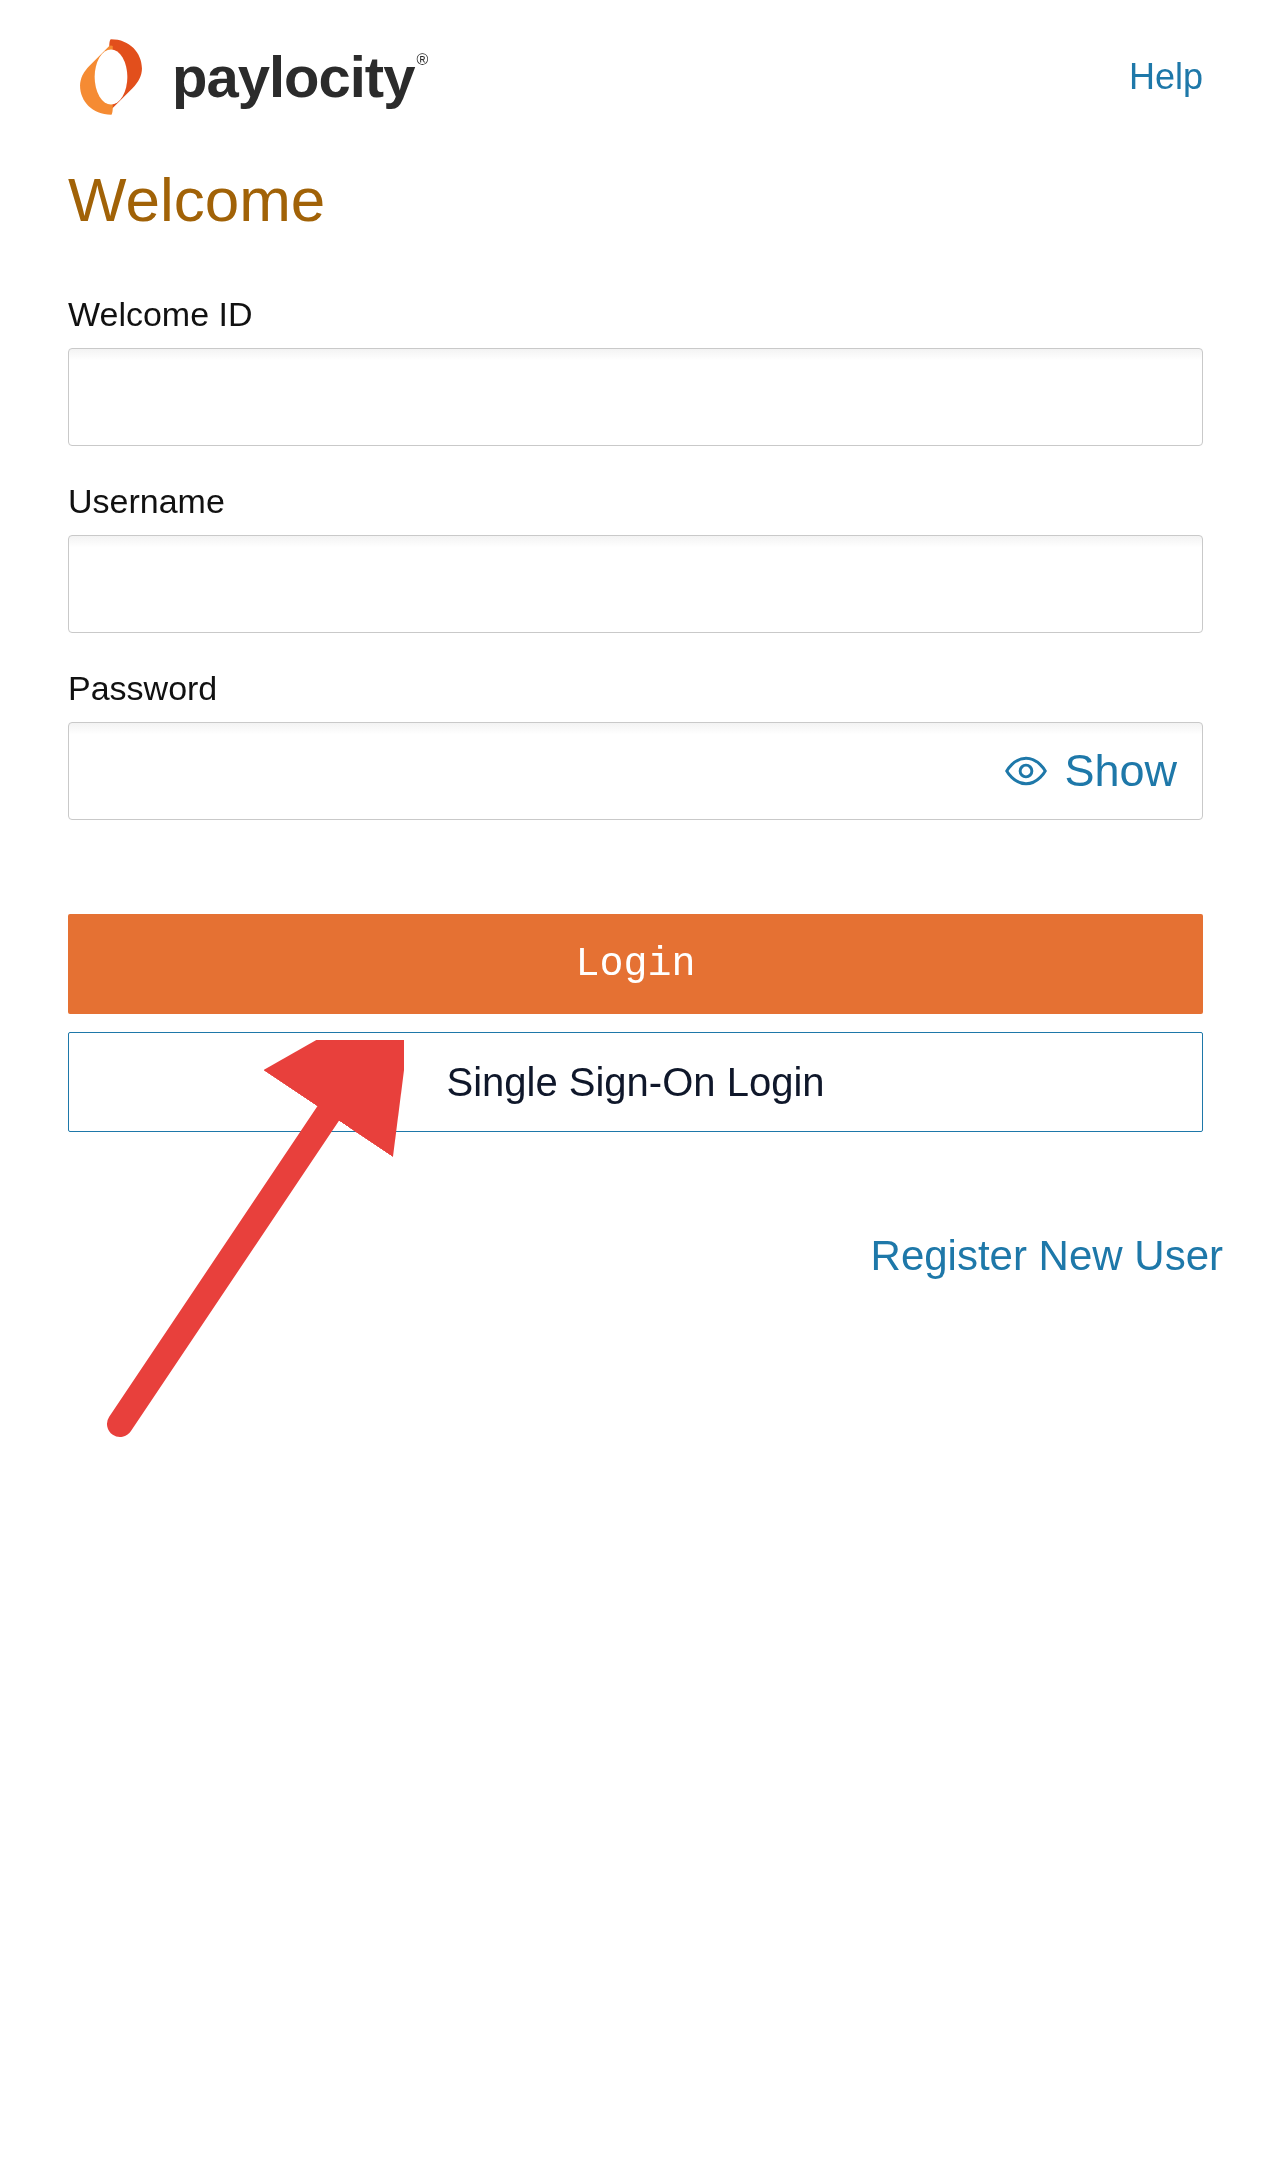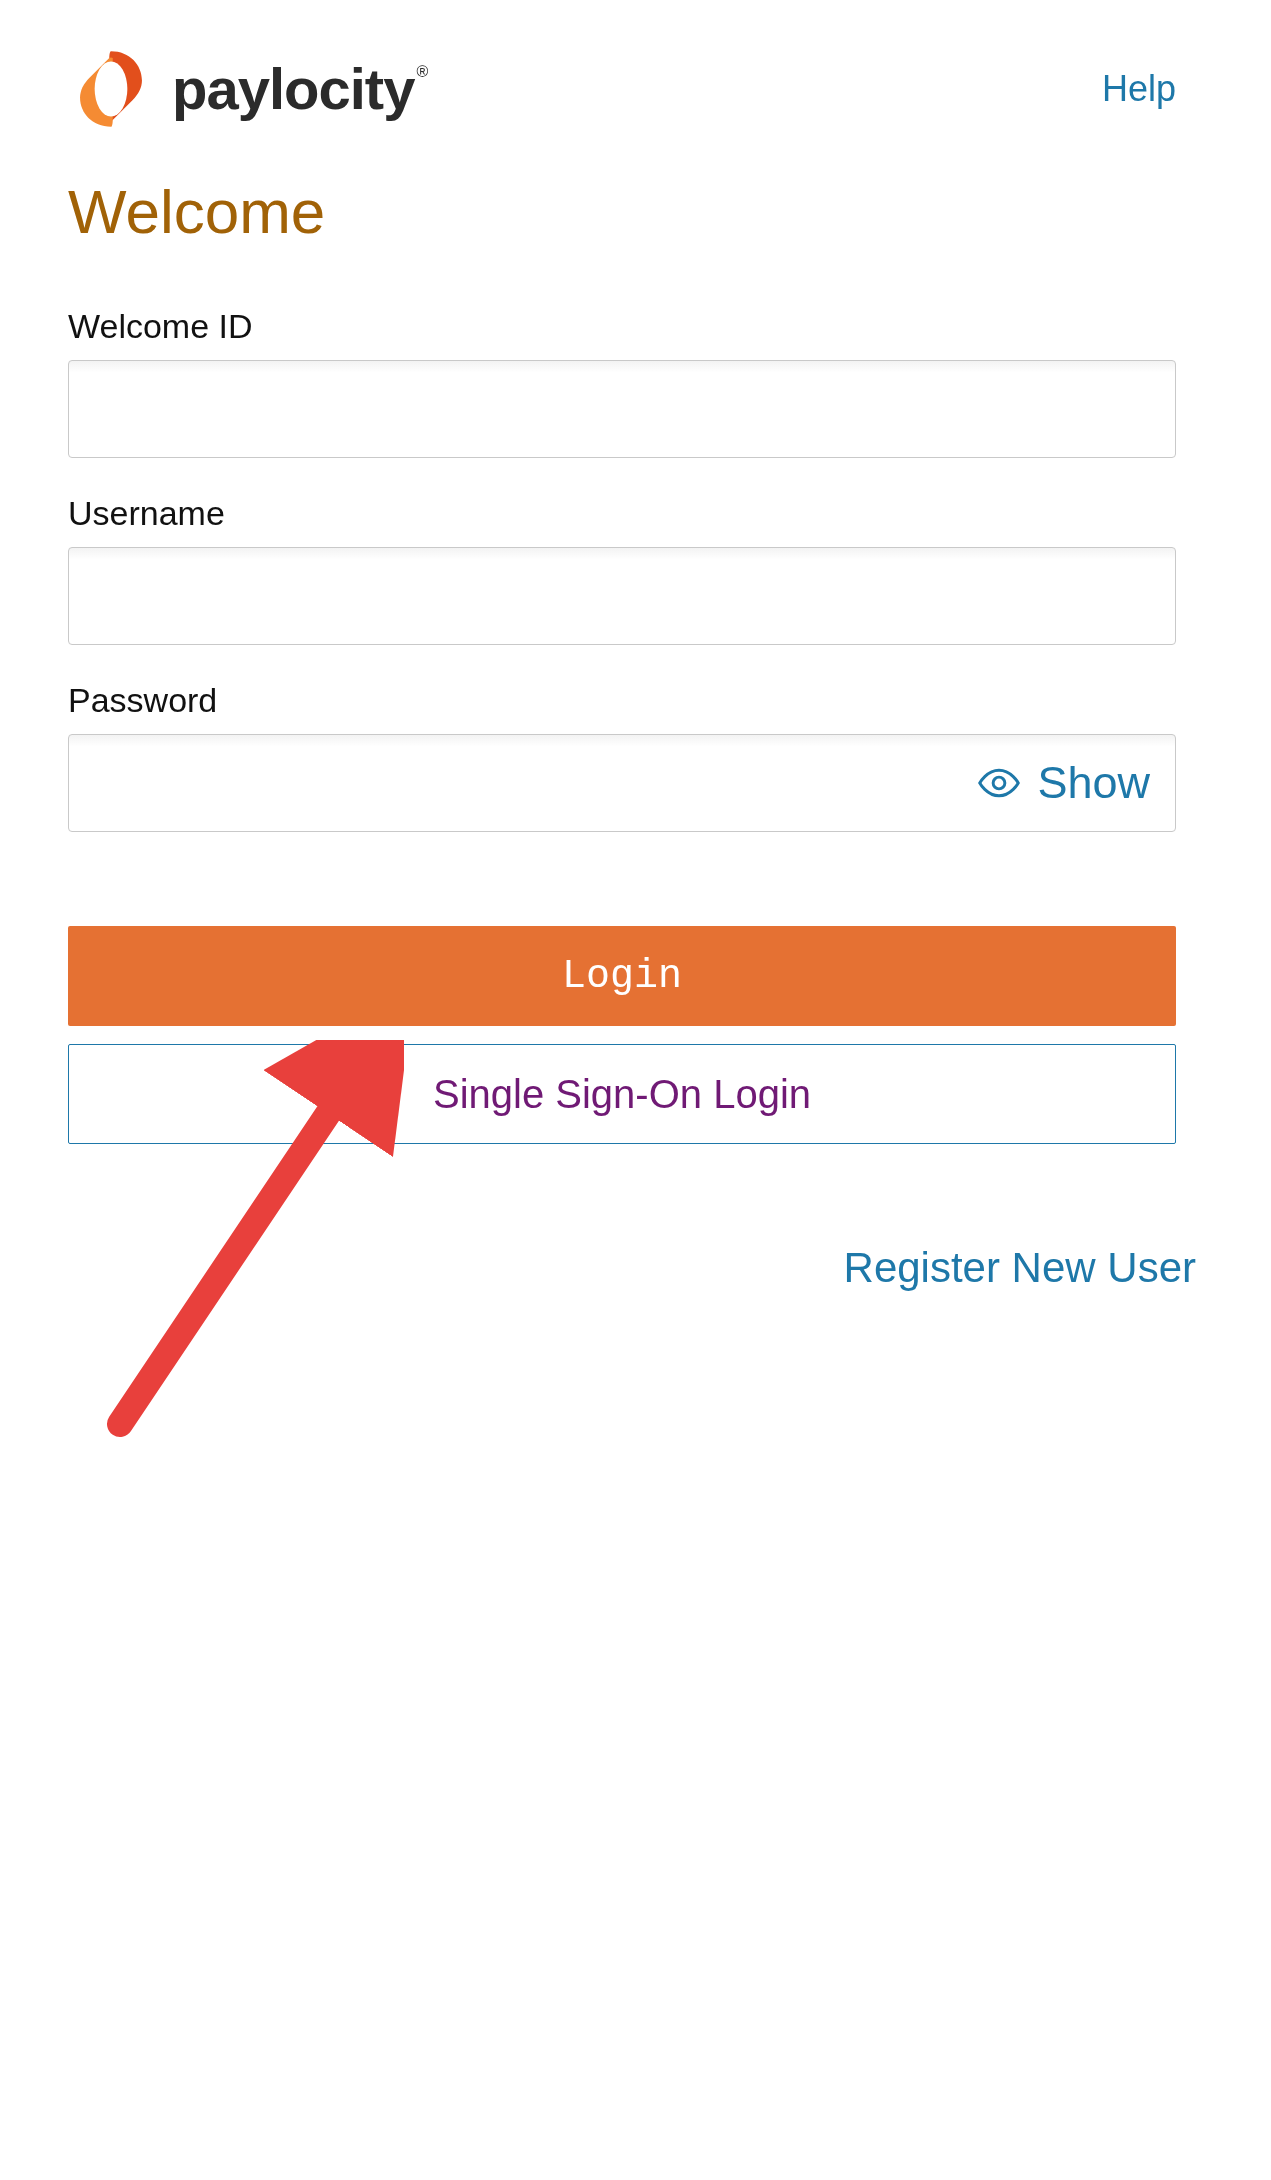--- a/index.html
+++ b/index.html
@@ -4,23 +4,22 @@
   <style>
     * { box-sizing: border-box; margin: 0; padding: 0; }
     body {
       font-family: "Helvetica Neue", Helvetica, Arial, sans-serif;
       background: #fff;
       width: 1271px;
       min-height: 2180px;
       position: relative;
     }
     .container {
-      padding: 34px 95px 0 68px;
-      width: 100%;
-      margin-top: 12px;
+      padding: 34px 68px 0 68px;
+      width: 100%;
     }
     .header {
       display: flex;
       justify-content: space-between;
       align-items: center;
       margin-bottom: 44px;
     }
     .logo-wrap {
       display: flex;
       align-items: center;
@@ -105,21 +104,21 @@
       border: none;
       border-radius: 2px;
       cursor: pointer;
       margin-top: 58px;
       font-family: Liberation Mono, monospace;
     }
     .sso-button {
       width: 100%;
       height: 100px;
       background: #fff;
-      color: #701a75;
+      color: #0f172a;
       font-size: 40px;
       font-weight: 400;
       border: 1.5px solid #1e78a9;
       border-radius: 2px;
       cursor: pointer;
       margin-top: 18px;
       font-family: inherit;
     }
     .register-link {
       color: #1e78a9;

